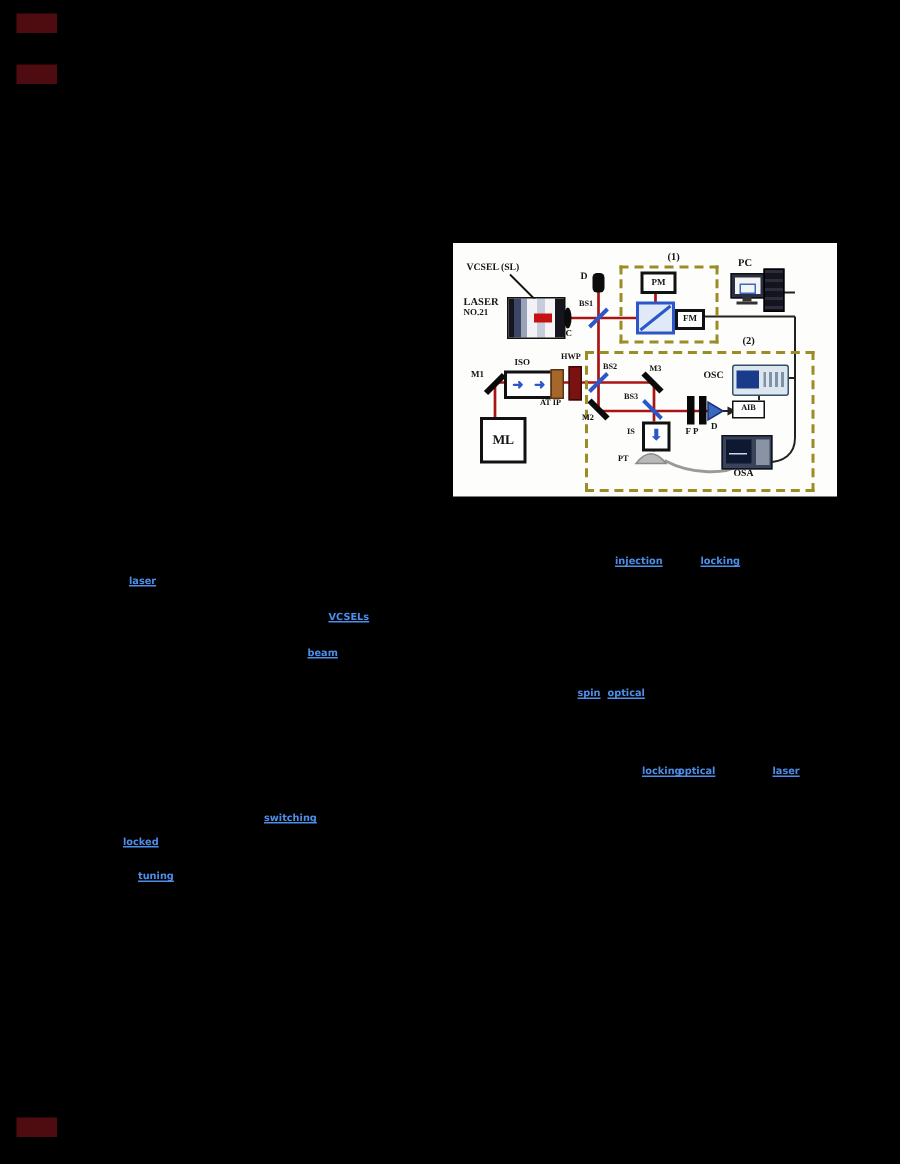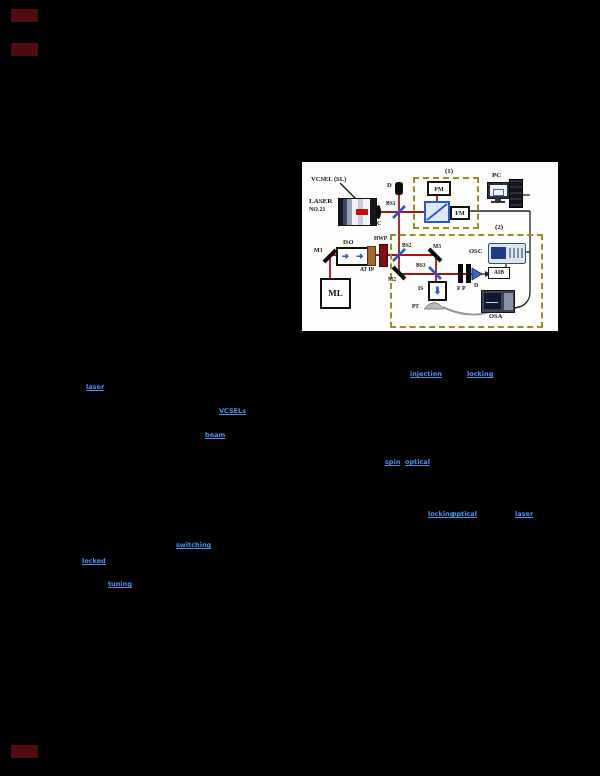--- a/index.html
+++ b/index.html
@@ -67,21 +67,21 @@
   .osa .scr i{position:absolute;left:2px;top:9px;width:12px;height:3px;border-top:1px solid #cfd6e6;}
   .osa .panel{position:absolute;right:1px;top:2px;width:9px;height:17px;background:#8a93a3;}
 
   
   .lk{position:absolute;color:#4d8ee8;font-family:"DejaVu Sans", sans-serif;
       font-size:6.5px;font-weight:bold;line-height:1;text-decoration:underline;cursor:pointer;}
   .lk1{left:410px;top:371px;text-align:right;} .lk2{left:467px;top:371px;} .lk3{left:86px;top:384px;}
   .lk4{left:205px;top:432px;} .lk5{left:219px;top:408px;} .lk6{left:385px;top:459px;}
   .lk7{left:405px;top:459px;} .lk8{left:428px;top:511px;} .lk9{left:452px;top:511px;}
   .lk10{left:515px;top:511px;} .lk11{left:176px;top:542px;} .lk12{left:82px;top:558px;}
-  .lk13{left:108px;top:581px;text-decoration:underline;}
+  .lk13{left:92px;top:581px;text-decoration:underline;}
 </style>
 </head>
 <body>
 
 <div class="page">
 
   <div class="mark m1"></div>
   <div class="mark m2"></div>
   <div class="mark m3"></div>
 

